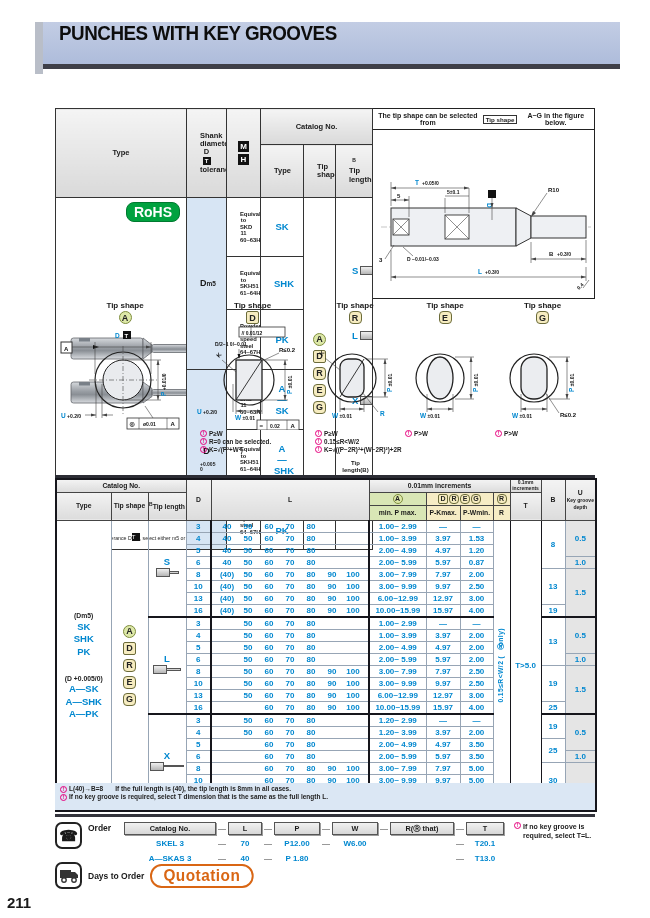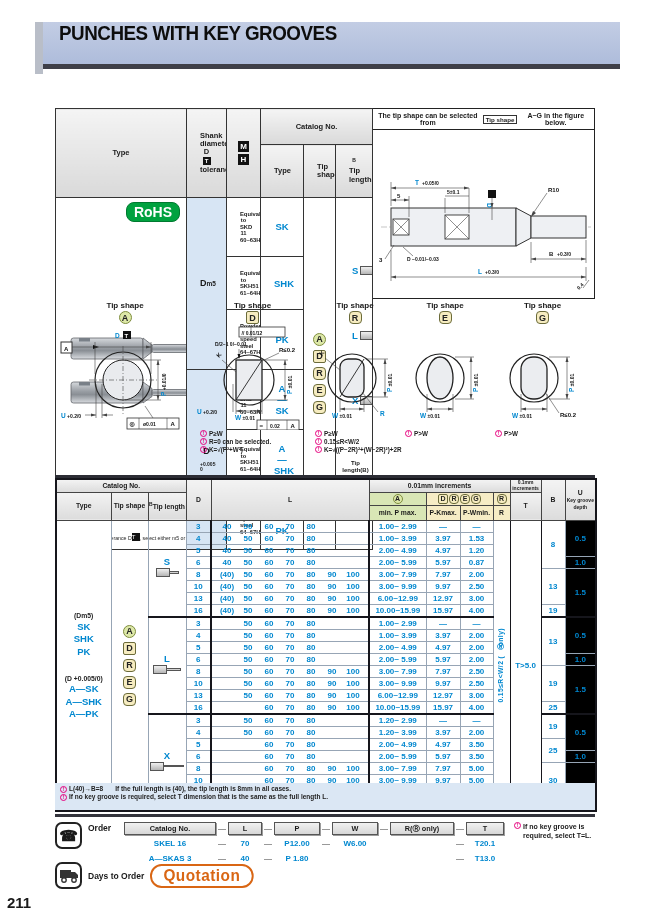--- a/index.html
+++ b/index.html
@@ -80,21 +80,21 @@
   .tl-lab{color:#0087cf;font-size:9.5px}
   .d-cell{color:#0087cf;font-size:8.5px}
   .l-cell{border-left:2px solid #16161c !important;border-right:2px solid #16161c !important;text-align:left;padding-left:2px}
   .l-cell span{display:inline-block;width:21px;text-align:center}
   .p-cell{font-size:7.8px}
   .dash-cell{color:#4a5560}
   .r-cell{border-right:1.5px solid #16161c !important}
   .r-cell div{writing-mode:vertical-rl;transform:rotate(180deg);margin:0 auto;font-size:6.8px;color:#0087cf;letter-spacing:.4px;line-height:1}
   .t-cell{font-size:8.5px;border-right:1.5px solid #16161c !important}
   .b-cell{color:#111;font-size:8.5px;background:#fff}
-  .u-cell{color:#111;font-size:8.5px;background:#000000}
+  .u-cell{color:#111;font-size:8.5px;background:#e5e5e5}
   .mt-notes{position:absolute;left:55px;top:783px;width:540px;height:27px;background:#dbe7f4;padding:2px 5px;font-size:6.5px}
   .mt-notes .note-line{font-size:6.5px}
   .mt-notes .code{margin-right:10px}
   .rule{position:absolute;left:55px;top:814px;width:540px;height:3px;background:#33343c}
   
   .order{position:absolute;left:55px;top:822px;width:575px;display:flex;align-items:flex-start;gap:6px}
   .ic-badge{width:27px;height:27px;border:2.2px solid #222;border-radius:7px;display:flex;align-items:center;justify-content:center;font-size:15px;background:#fff;flex:none}
   .order-lab{font-size:8.5px;margin-top:1px;width:30px;flex:none}
   .order-main{display:flex;flex-direction:column;gap:2px}
   .order-line{display:flex;align-items:center}
@@ -829,26 +829,26 @@
   <div class="order-main">
     <div class="order-line" id="order-boxes">
         <span class="obox" style="width: 92px;">Catalog No.</span>
         <span class="odash" style="width: 12px;">—</span>
         <span class="obox" style="width: 34px;">L</span>
         <span class="odash" style="width: 12px;">—</span>
         <span class="obox" style="width: 46px;">P</span>
         <span class="odash" style="width: 12px;">—</span>
         <span class="obox" style="width: 46px;">W</span>
         <span class="odash" style="width: 12px;">—</span>
-        <span class="obox" style="width: 64px;">R(Ⓡ only)</span>
+        <span class="obox" style="width: 64px;">R(Ⓡ that)</span>
         <span class="odash" style="width: 12px;">—</span>
         <span class="obox" style="width: 38px;">T</span>
       </div>
     <div class="order-line" id="order-row-1">
-        <span class="eval" style="width: 92px;">SKEL 16</span>
+        <span class="eval" style="width: 92px;">SKEL 3</span>
         <span class="edash" style="width: 12px;">—</span>
         <span class="eval" style="width: 34px;">70</span>
         <span class="edash" style="width: 12px;">—</span>
         <span class="eval" style="width: 46px;">P12.00</span>
         <span class="edash" style="width: 12px;">—</span>
         <span class="eval" style="width: 46px;">W6.00</span>
         <span class="eval" style="width: 12px;"></span>
         <span class="eval" style="width: 64px;"></span>
         <span class="edash" style="width: 12px;">—</span>
         <span class="eval" style="width: 38px;">T20.1</span>

